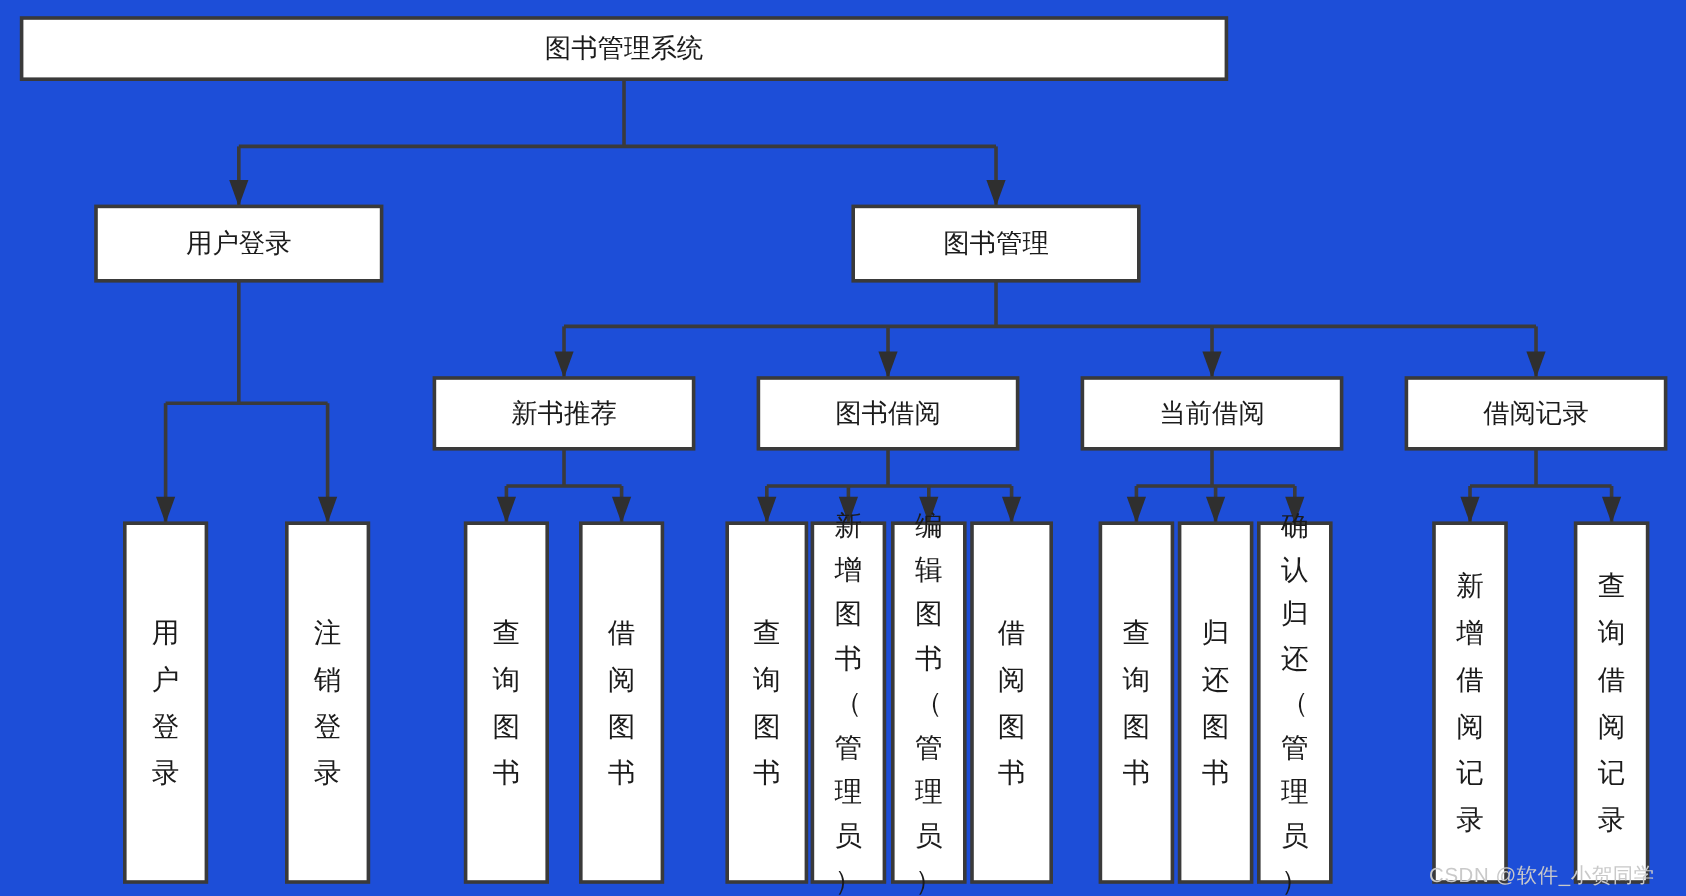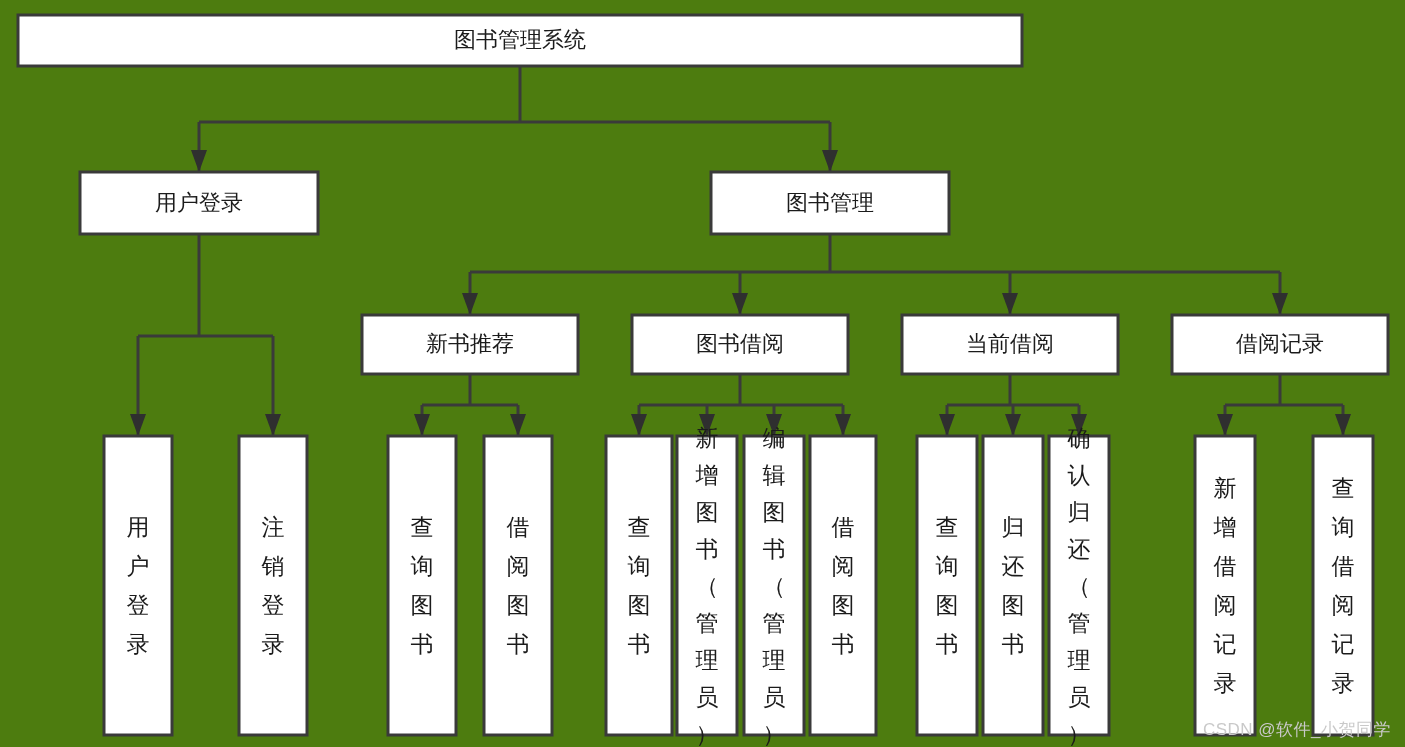--- a/index.html
+++ b/index.html
@@ -7,21 +7,21 @@
     padding: 0;
     background: #ffffff;
   }
   body {
     font-family: "Liberation Sans", "DejaVu Sans", sans-serif;
   }
   #diagram-root {
     position: relative;
     width: 1405px;
     height: 747px;
-    background: #4d7c0f;
+    background: #1d4ed8;
     overflow: hidden;
   }
   svg.diagram-canvas {
     position: absolute;
     left: 0;
     top: 0;
     width: 1405px;
     height: 747px;
     display: block;
   }
@@ -48,21 +48,21 @@
     dominant-baseline: middle;
   }
   .node-label-vertical {
     fill: #1b1b1b;
     font-family: "Liberation Sans", "DejaVu Sans", sans-serif;
     font-size: 23px;
     text-anchor: middle;
   }
   .watermark-text {
     position: absolute;
-    right: 14px;
+    right: 26px;
     bottom: 6px;
     font-family: "Liberation Sans", "DejaVu Sans", sans-serif;
     font-size: 17px;
     color: #c9c9c9;
     white-space: nowrap;
     letter-spacing: 0.5px;
     user-select: none;
   }
 </style>
 </head>

